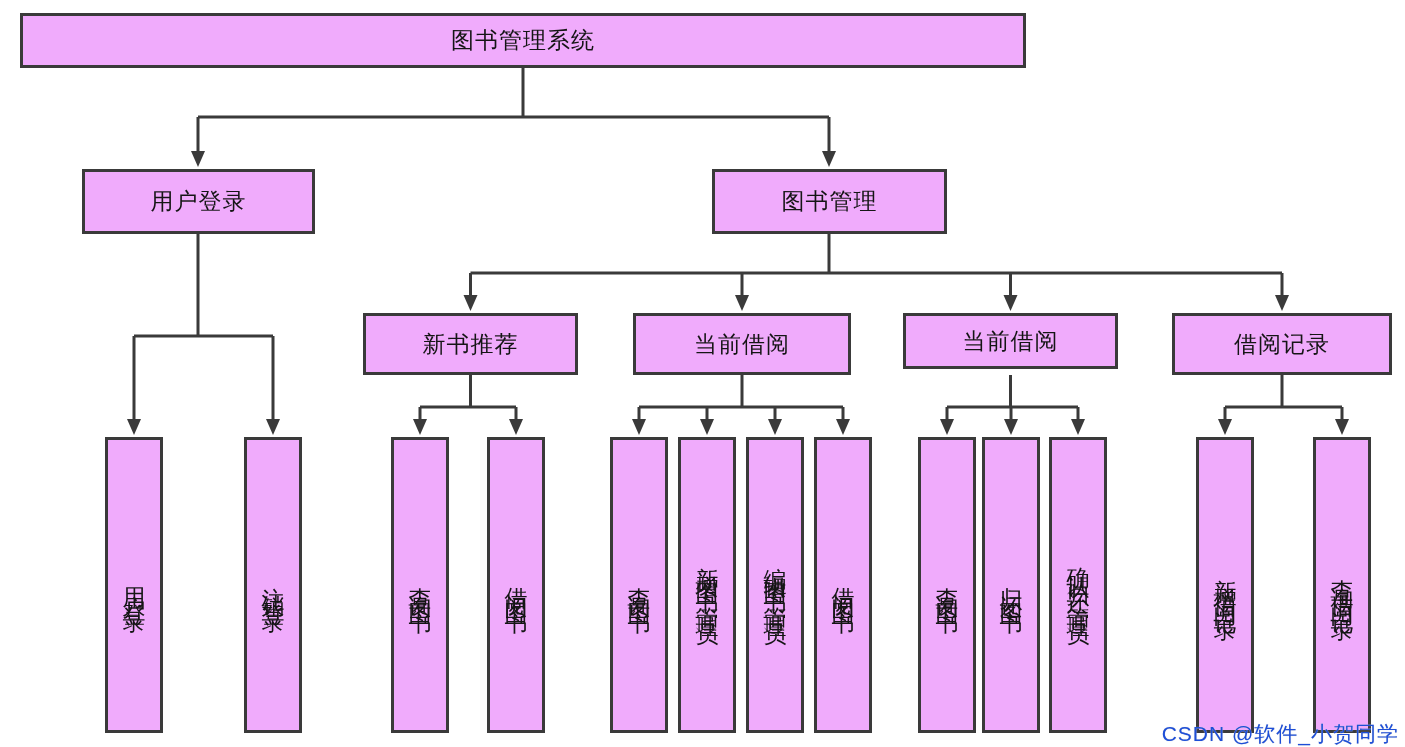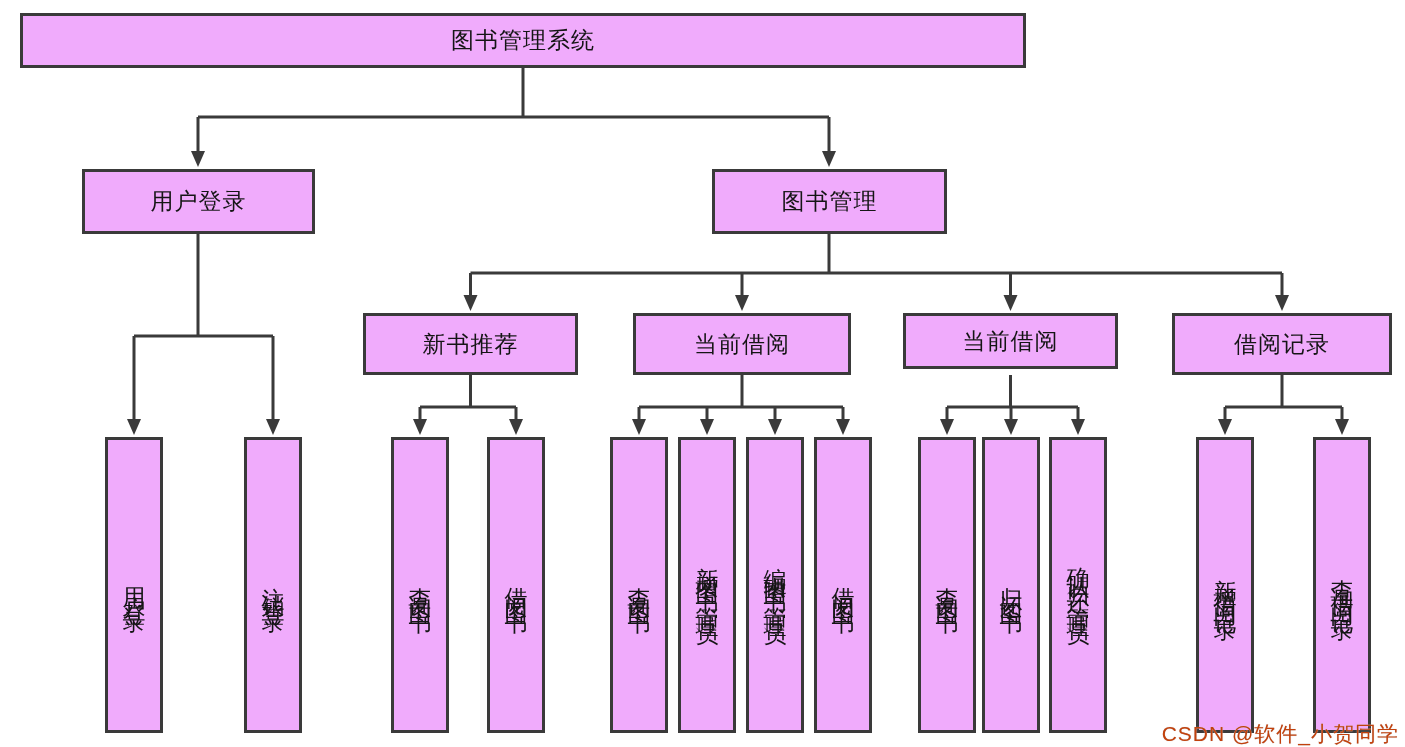--- a/index.html
+++ b/index.html
@@ -37,21 +37,21 @@
     letter-spacing: 8px;
     font-size: 23px;
     white-space: normal;
     line-height: 1;
   }
   .watermark {
     position: absolute;
     right: 6px;
     top: 720px;
     font-size: 21px;
-    color: #c2410c;
+    color: #1d4ed8;
     letter-spacing: 1px;
     z-index: 5;
     text-shadow: 0 0 1px #c7cad0;
   }
 </style>
 </head>
 <body>
 
 <div class="canvas">
 

